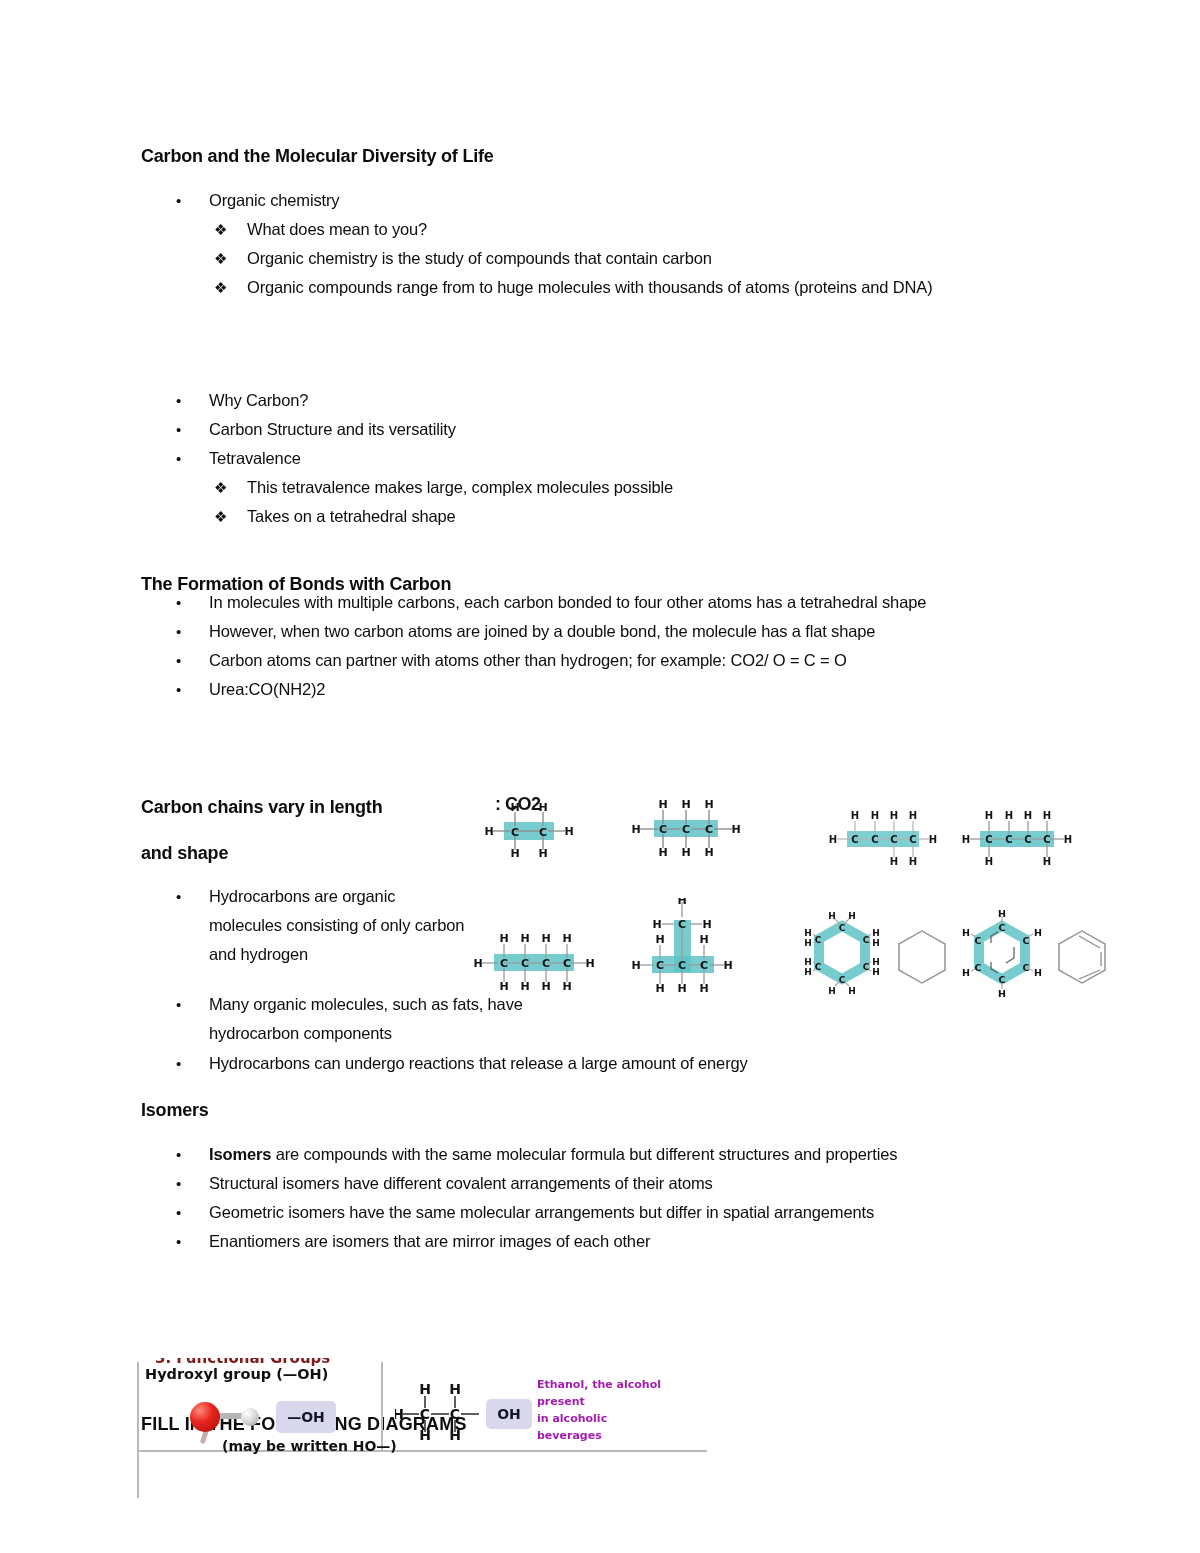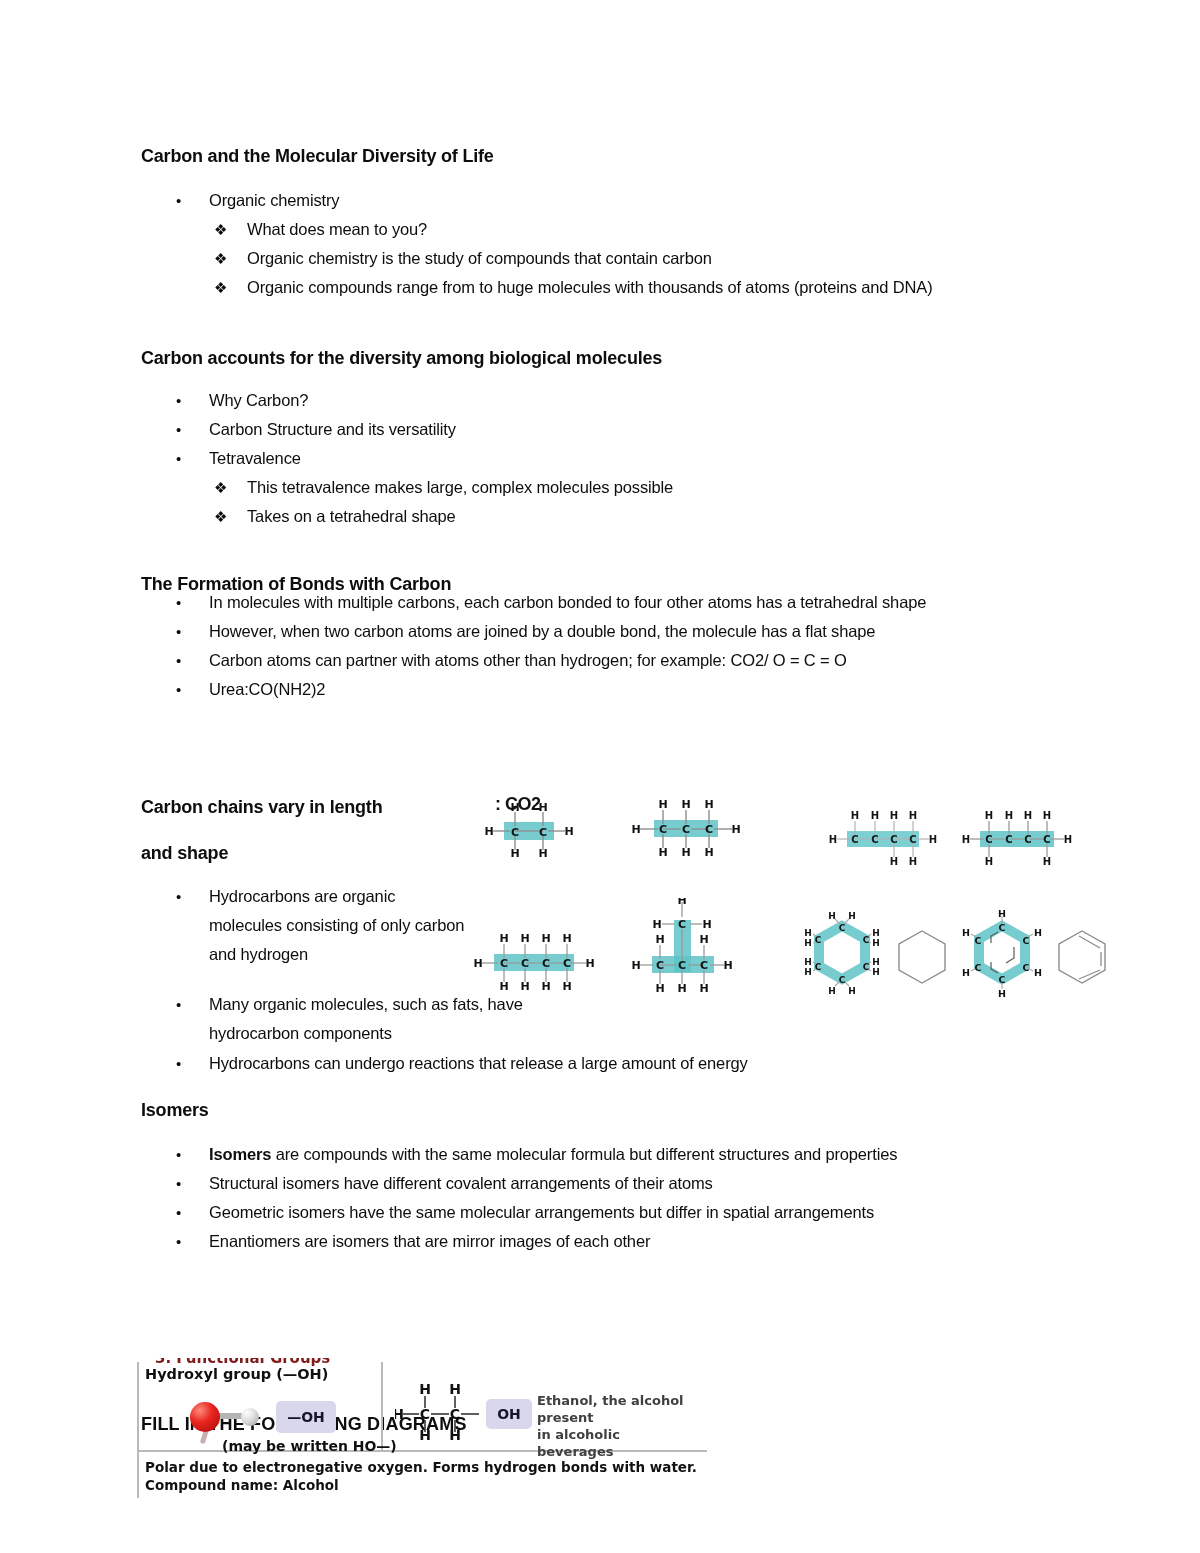--- a/index.html
+++ b/index.html
@@ -109,21 +109,20 @@
     <div class="li dia" style="margin-left:38px;">
       <span class="bul">❖</span>
       <span class="txt">Organic chemistry is the study of compounds that contain carbon</span>
     </div>
     <div class="li dia" style="margin-left:38px; width:800px;">
       <span class="bul">❖</span>
       <span class="txt">Organic compounds range from to huge molecules with thousands of atoms (proteins and DNA)</span>
     </div>
   </div>
 
-  <div class="h-head" style="left:141px; top:348px;">Carbon accounts for the diversity among biological molecules</div>
 
   <div class="blk" style="left:209px; top:386px; width:850px;">
     <div class="li">
       <span class="bul">•</span>
       <span class="txt">Why Carbon?</span>
     </div>
     <div class="li">
       <span class="bul">•</span>
       <span class="txt">Carbon Structure and its versatility</span>
     </div>
@@ -539,26 +538,22 @@
           <text x="30" y="18">H</text>
             <text x="60" y="18">H</text>
           <text x="30" y="64">H</text>
             <text x="60" y="64">H</text>
         </g>
       </svg>
     </div>
 
     <div class="tagbox" style="left:349px; top:37px; width:46px; height:30px; font-size:14px;">OH</div>
 
-    <div style="position:absolute; left:400px; top:14px; font-family:'DejaVu Sans', sans-serif; font-weight:bold; font-size:13px; line-height:17px; color:#404040;margin-top:16px;">
+    <div style="position:absolute; left:400px; top:14px; font-family:'DejaVu Sans', sans-serif; font-weight:bold; font-size:11px; line-height:17px; color:#a21caf;">
       <div>Ethanol, the alcohol</div>
       <div>present</div>
       <div>in alcoholic</div>
       <div>beverages</div>
     </div>
 
-    <div style="position:absolute; left:8px; top:96px; font-family:'DejaVu Sans', sans-serif; font-weight:bold; font-size:13.5px; line-height:18px; color:#111;">
-      <div>Polar due to electronegative oxygen. Forms hydrogen bonds with water.</div>
-      <div>Compound name: Alcohol</div>
-    </div>
   </div>
 
 </div>
 
 </body></html>

